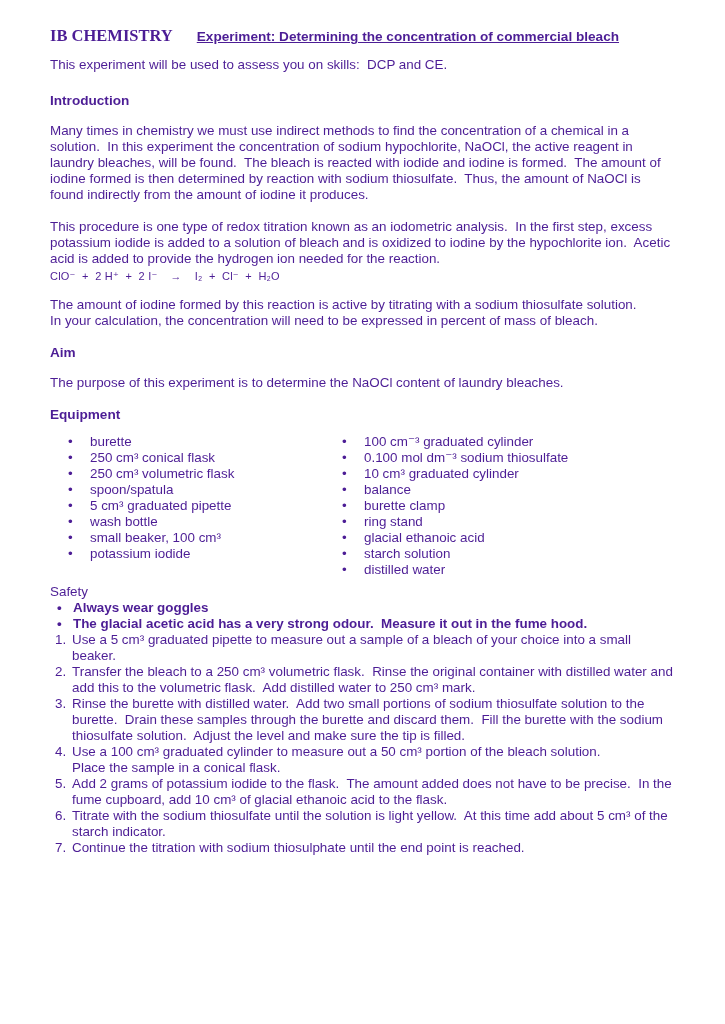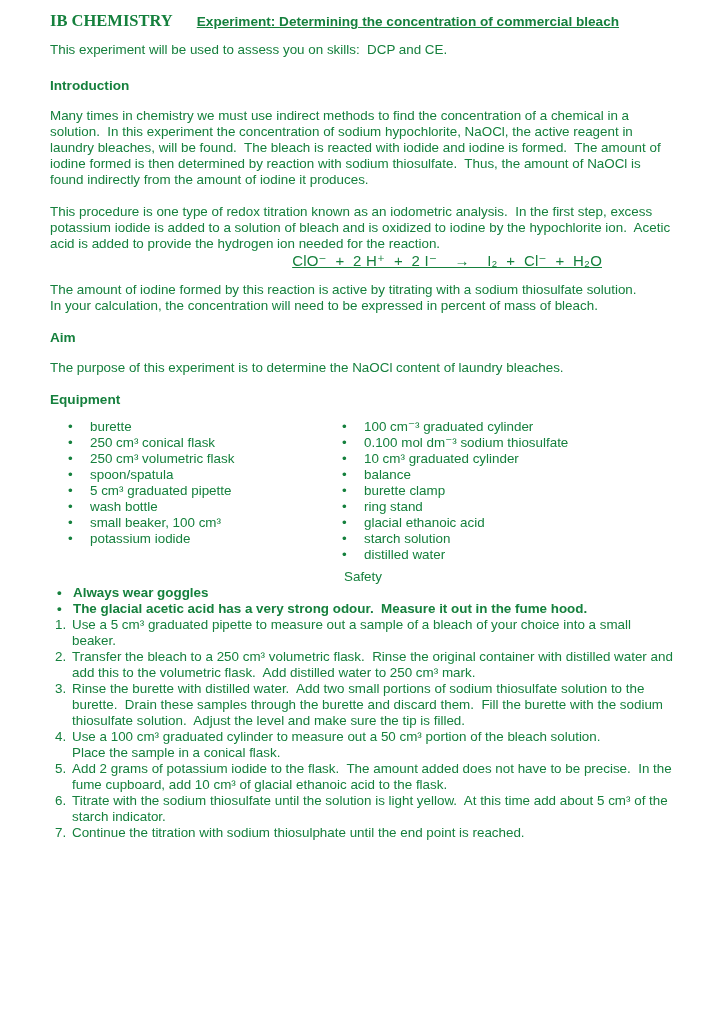--- a/index.html
+++ b/index.html
@@ -1,44 +1,44 @@
 <!DOCTYPE html>
 <html><head>
 <meta charset="utf-8">
 <style>
   *{margin:0;padding:0;box-sizing:border-box;}
   html,body{background:#ffffff;}
   .page{
     width:725px;height:1024px;background:#fff;overflow:hidden;
-    padding:13px 49px 0 50px;
+    padding:28px 49px 0 50px;
     font-family:"Liberation Sans","DejaVu Sans",sans-serif;
-    font-size:13.4px;line-height:16px;color:#15803d;
+    font-size:13.4px;line-height:16px;color:#4c1d95;
   }
   .title-row{margin-bottom:12px;}
   .doc-title{font-family:"Liberation Serif","DejaVu Serif",serif;font-weight:700;font-size:16.5px;}
   .doc-subtitle{font-weight:700;text-decoration:underline;margin-left:24px;font-size:13.6px;}
   .para{white-space:pre-wrap;margin-bottom:16px;}
   .tight{margin-bottom:0;}
   .h{font-size:13.6px;font-weight:700;margin:0 0 14px;}
   .h-intro{margin-top:20px;}
   .h-equip{margin-bottom:11px;}
   .h-proc{margin-top:14px;}
-  .equation{width:552px;text-align:right;white-space:pre-wrap;font-size:15px;margin:1px 0 13px;letter-spacing:0.2px;text-decoration:underline;}
+  .equation{width:552px;text-align:left;white-space:pre-wrap;font-size:11px;margin:1px 0 13px;letter-spacing:0.2px;}
   .eq2{margin:1px 0 15px;}
   ul,ol{list-style:none;}
   .equip{display:flex;margin-bottom:6px;}
   .col-left{width:292px;padding-left:18px;}
   .col-right{flex:1;}
   .bullet-item{display:flex;}
   .marker{flex:none;width:22px;}
   .itext{flex:1;white-space:pre-wrap;}
   .safety-list{padding-left:7px;}
   .safety-list .bullet-item{font-weight:700;}
   .safety-list .marker{width:16px;}
-  .safety-label{margin:0;text-align:center;}
+  .safety-label{margin:0;}
   .steps{padding-left:5px;margin-bottom:16px;}
   .step{display:flex;}
   .num{flex:none;width:17px;}
   .text{flex:1;white-space:pre-wrap;}
 </style>
 </head>
 <body>
 
 <div class="page">
 

